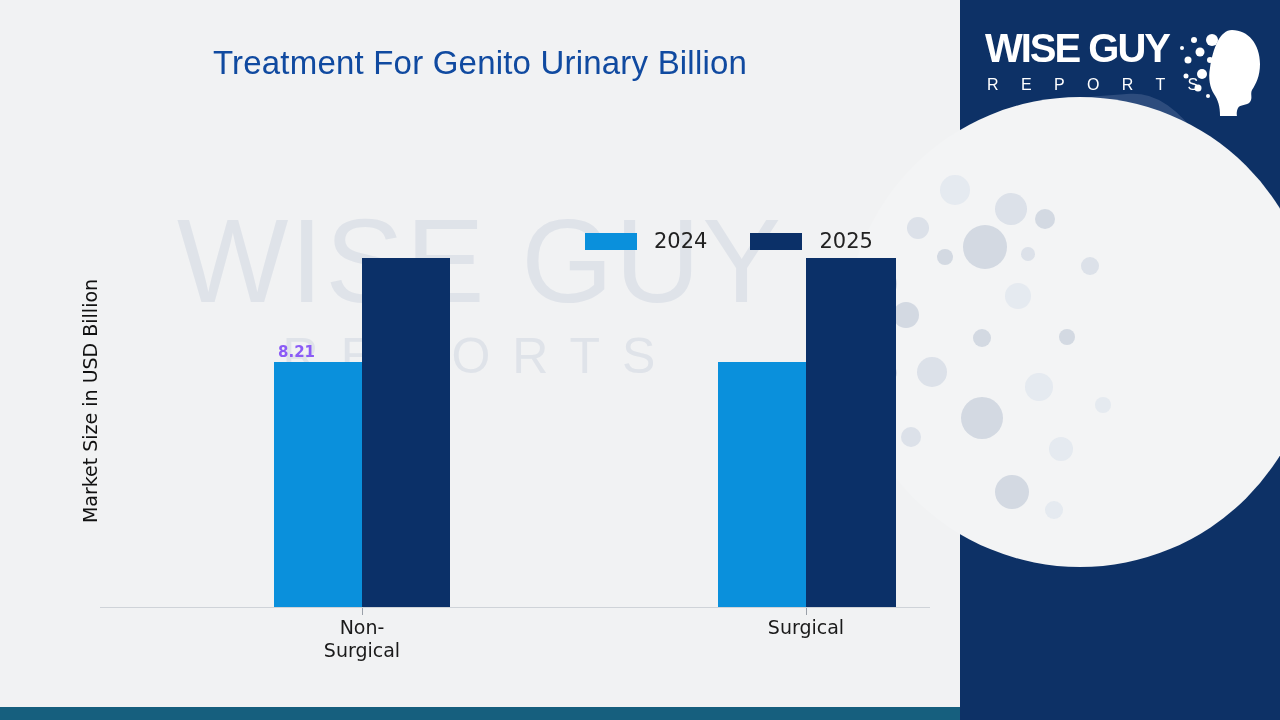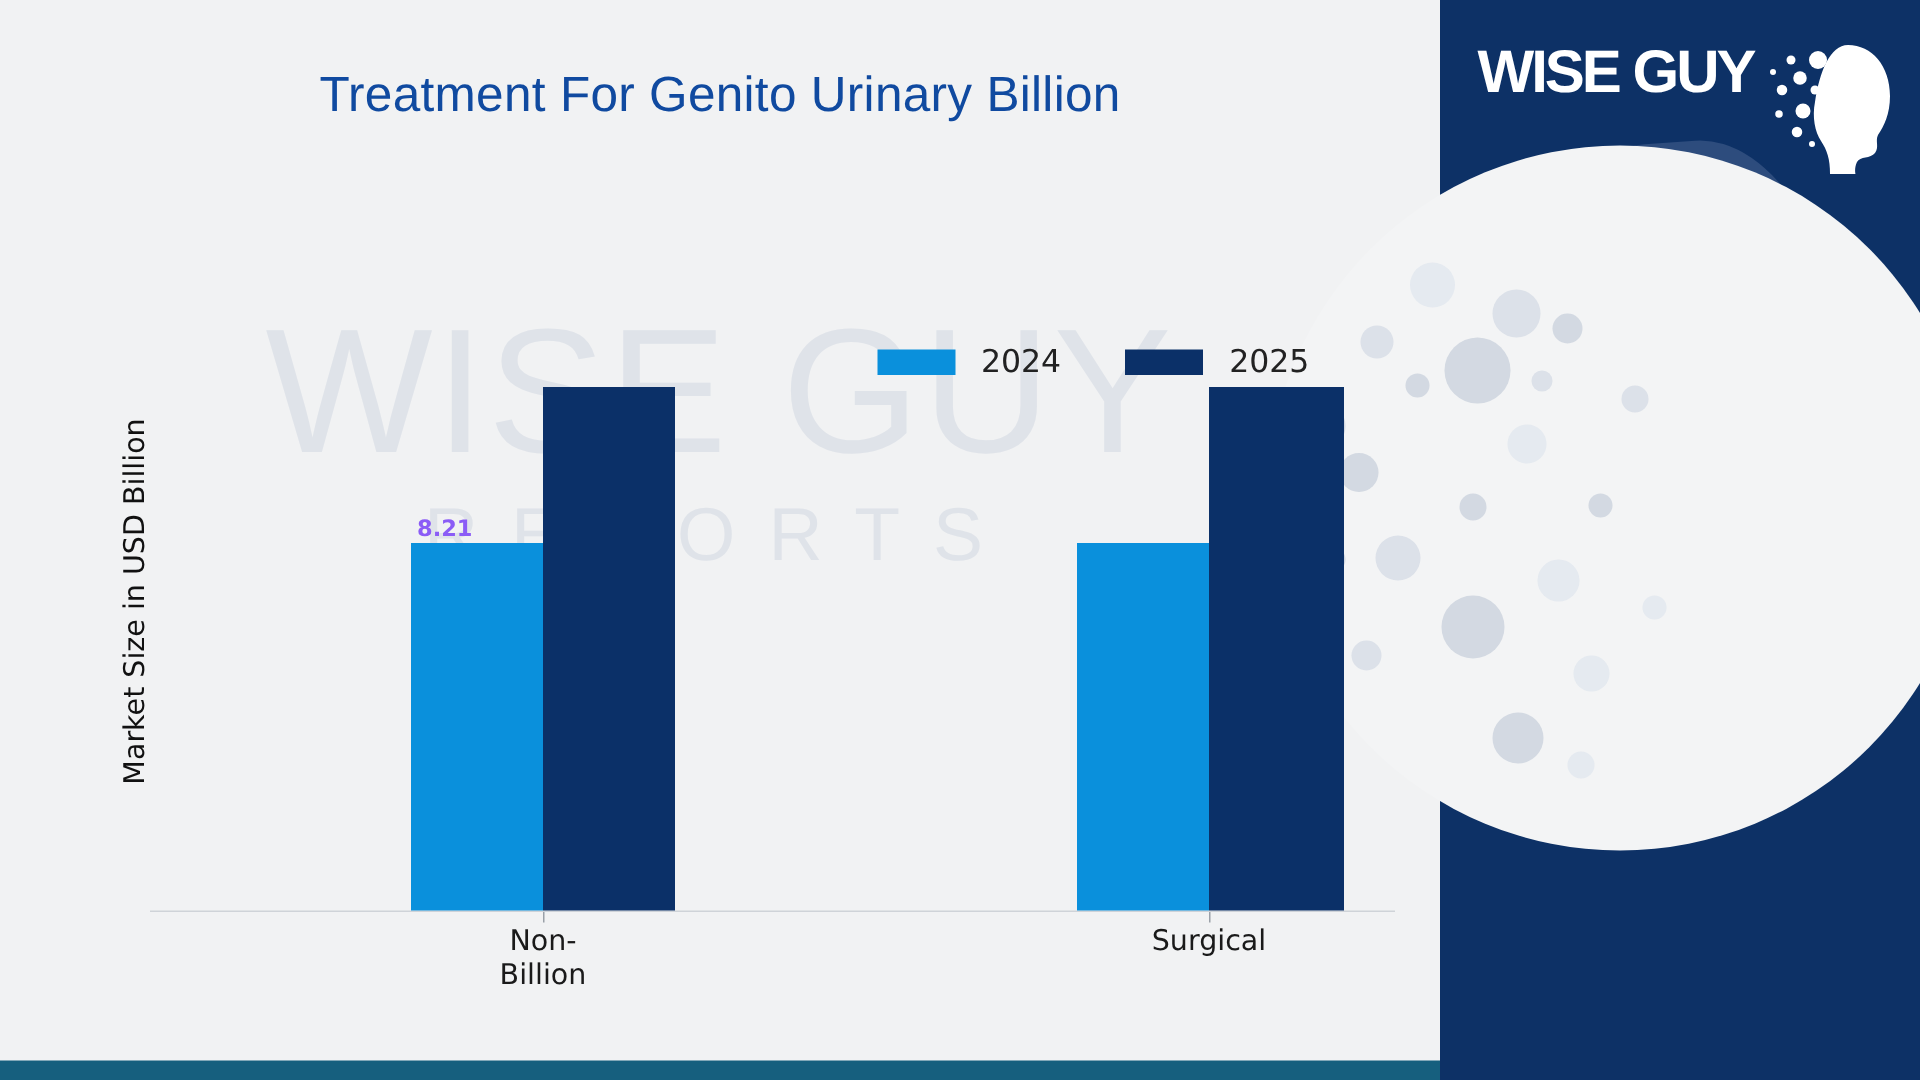--- a/index.html
+++ b/index.html
@@ -292,20 +292,21 @@
       <div class="bubble" style="left:36px;top:268px;width:16px;height:16px;"></div>
       <div class="bubble soft" style="left:176px;top:150px;width:14px;height:14px;"></div>
       <div class="bubble pale" style="left:250px;top:300px;width:16px;height:16px;"></div>
     </div>
   </div>
 
   <div class="bottom-strip"></div>
 
   <div class="logo">
     <div class="logo-word">WISE GUY</div>
+    <div class="logo-sub">R E P O R T S</div>
     <svg class="logo-head" viewBox="0 0 85 92">
       <path d="M52 4 C68 4 80 18 80 38 C80 50 76 58 72 64 C70 68 73 72 70 76 C67 80 60 78 58 82 C56 86 57 90 57 90 L40 90 C40 80 38 74 34 68 C30 62 28 52 30 42 C33 22 40 4 52 4 Z" fill="#ffffff"></path>
       <circle cx="32" cy="14" r="6" fill="#ffffff"></circle>
       <circle cx="20" cy="26" r="4.5" fill="#ffffff"></circle>
       <circle cx="30" cy="34" r="3" fill="#ffffff"></circle>
       <circle cx="14" cy="14" r="3" fill="#ffffff"></circle>
       <circle cx="8" cy="34" r="3.5" fill="#ffffff"></circle>
       <circle cx="22" cy="48" r="5" fill="#ffffff"></circle>
       <circle cx="6" cy="50" r="2.5" fill="#ffffff"></circle>
       <circle cx="34" cy="54" r="3" fill="#ffffff"></circle>
@@ -337,21 +338,21 @@
   </div>
 
   <div class="plot">
     <div class="baseline"></div>
 
     <div class="bar" style="left:174px;width:88px;height:245px;background:#0a90dc;"></div>
     <div class="bar-value" style="left:178px;top:113px;">8.21</div>
     <div class="bar" style="left:262px;width:88px;height:349px;background:#0b3068;"></div>
     <div class="tick" style="left:262px;"></div>
     <div class="cat-label" style="left:182px;width:160px;">Non-
-Billion</div>
+Surgical</div>
 
     <div class="bar" style="left:618px;width:88px;height:245px;background:#0a90dc;"></div>
     <div class="bar" style="left:706px;width:90px;height:349px;background:#0b3068;"></div>
     <div class="tick" style="left:706px;"></div>
     <div class="cat-label" style="left:626px;width:160px;">Surgical</div>
   </div>
 
 </div>
 
 </body></html>

